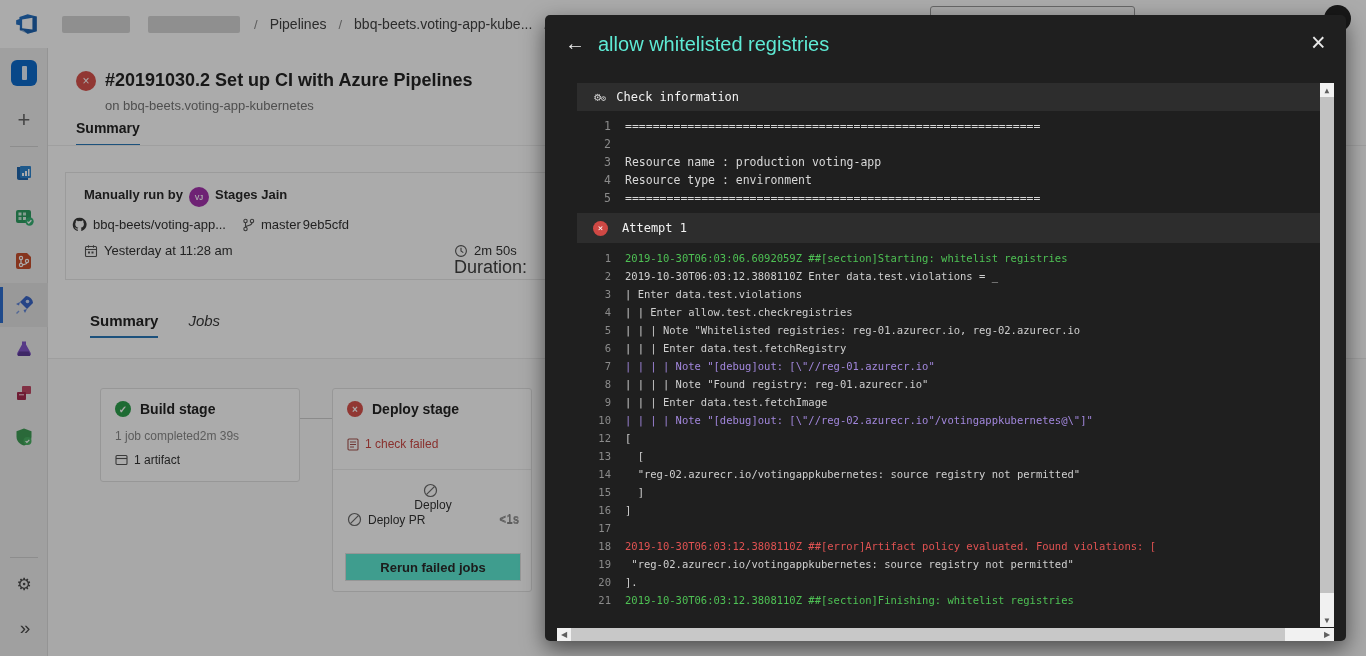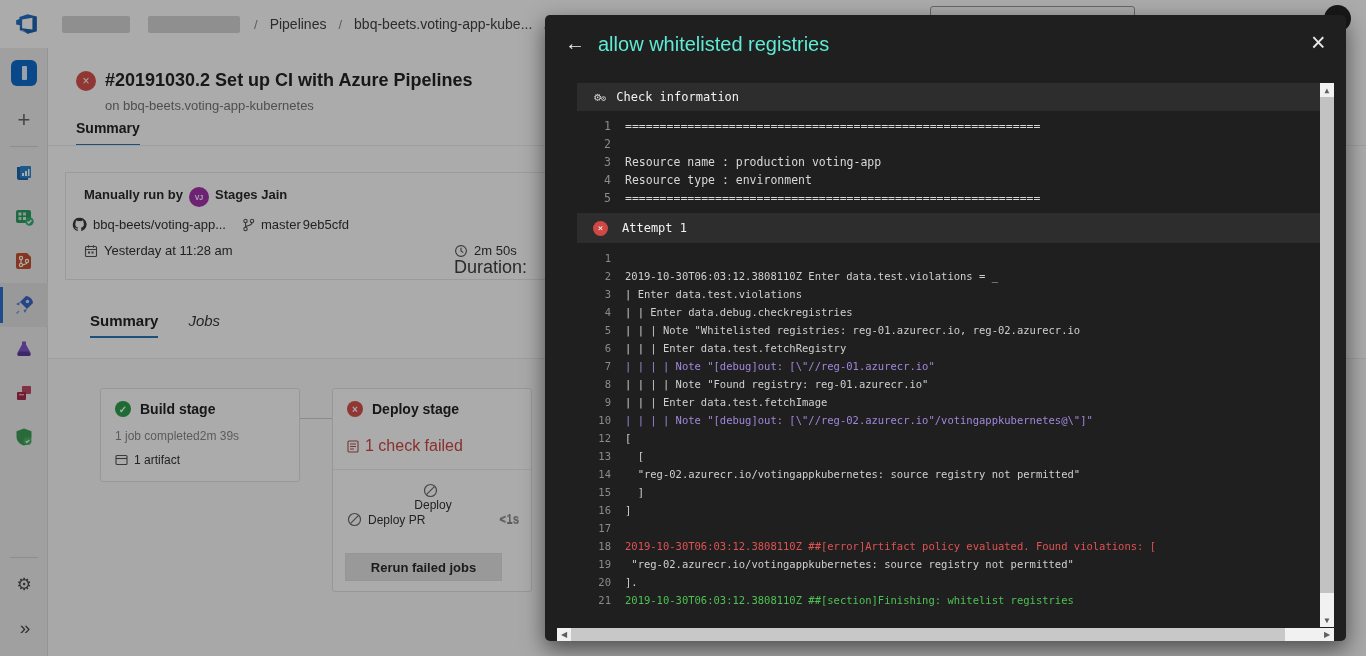--- a/index.html
+++ b/index.html
@@ -63,26 +63,26 @@
   .stage-area { position:absolute; left:0; top:311px; width:100%; height:297px; background:#fbfbfb; }
 
   .stage-card { position:absolute; background:#ffffff; border:1px solid #e2e2e2; border-radius:3px; }
   .build-card { left:52px; top:340px; width:200px; height:94px; }
   .deploy-card { left:284px; top:340px; width:200px; height:204px; cursor:pointer; }
   .connector { position:absolute; left:252px; top:370px; width:32px; height:1px; background:#cfcfcf; }
   .stage-head { position:absolute; left:14px; top:12px; display:flex; align-items:center; font-size:14px; font-weight:bold; color:#242424; }
   .stage-head .circ { width:16px; height:16px; font-size:10px; margin-right:9px; }
   .stage-meta { position:absolute; left:14px; right:12px; top:40px; display:flex; font-size:12px; color:#8a8a8a; }
   .artifact-row { position:absolute; left:14px; top:64px; display:flex; align-items:center; font-size:12px; color:#333; cursor:pointer; }
-  .check-row { position:absolute; left:14px; top:48px; display:flex; align-items:center; font-size:16px; color:#cd4a45; cursor:pointer; }
+  .check-row { position:absolute; left:14px; top:48px; display:flex; align-items:center; font-size:12px; color:#cd4a45; cursor:pointer; }
   .deploy-divider { position:absolute; left:0; top:80px; width:100%; height:1px; background:#ececec; }
   .job-row { position:absolute; left:14px; right:12px; display:flex; align-items:center; font-size:12px; color:#333; }
   .job-row .t { margin-left:auto; color:#8a8a8a; }
   .job-d1 { top:94px;flex-direction:column; } .job-d2 { top:123px; }
-  .rerun-btn { position:absolute; left:12px; top:164px; width:157px; height:28px; background:#e5e5e5; border:1px solid #e0e0e0; font-size:13px; font-weight:bold; color:#2b2b2b; display:flex; align-items:center; justify-content:center; cursor:pointer; }
+  .rerun-btn { position:absolute; left:12px; top:164px; width:176px; height:28px; background:#5eead4; border:1px solid #e0e0e0; font-size:13px; font-weight:bold; color:#2b2b2b; display:flex; align-items:center; justify-content:center; cursor:pointer; }
 
   
   .scrim { position:absolute; inset:0; background:rgba(0,0,0,0.33); z-index:5; }
   .panel { position:absolute; left:545px; top:15px; width:801px; height:626px; background:#1f1f1f; border-radius:5px; box-shadow:0 8px 22px rgba(0,0,0,0.55); z-index:10; }
   .panel-back { position:absolute; left:20px; top:17px; font-size:20px; color:#efefef; cursor:pointer; }
   .panel-title { position:absolute; left:53px; top:18px; font-size:20px; font-weight:normal; color:#5eead4; }
   .panel-close { position:absolute; left:766px; top:13px; font-size:25px; font-weight:300; color:#e8e8e8; cursor:pointer; }
 
   .logwrap { position:absolute; left:32px; top:68px; width:757px; height:544px; background:#1f1f1f; font-family:"DejaVu Sans Mono", monospace; }
   .loghead { height:28px; background:#2d2d2d; display:flex; align-items:center; color:#f2f2f2; font-size:12px; }
@@ -362,32 +362,33 @@
           </div>
         </div>
 
       <div class="loghead attempt-head">
         <span class="circ">×</span>
         <span>Attempt 1</span>
       </div>
       <div class="loglines" id="attempt-lines">
           <div class="logrow">
             <span class="ln">1</span>
+            <span class="lc" style="color: rgb(78, 193, 84);">2019-10-30T06:03:06.6092059Z ##[section]Starting: whitelist registries</span>
           </div>
           <div class="logrow">
             <span class="ln">2</span>
             <span class="lc">2019-10-30T06:03:12.3808110Z Enter data.test.violations = _</span>
           </div>
           <div class="logrow">
             <span class="ln">3</span>
             <span class="lc">| Enter data.test.violations</span>
           </div>
           <div class="logrow">
             <span class="ln">4</span>
-            <span class="lc">| | Enter data.debug.checkregistries</span>
+            <span class="lc">| | Enter allow.test.checkregistries</span>
           </div>
           <div class="logrow">
             <span class="ln">5</span>
             <span class="lc">| | | Note "Whitelisted registries: reg-01.azurecr.io, reg-02.azurecr.io</span>
           </div>
           <div class="logrow">
             <span class="ln">6</span>
             <span class="lc">| | | Enter data.test.fetchRegistry</span>
           </div>
           <div class="logrow">

